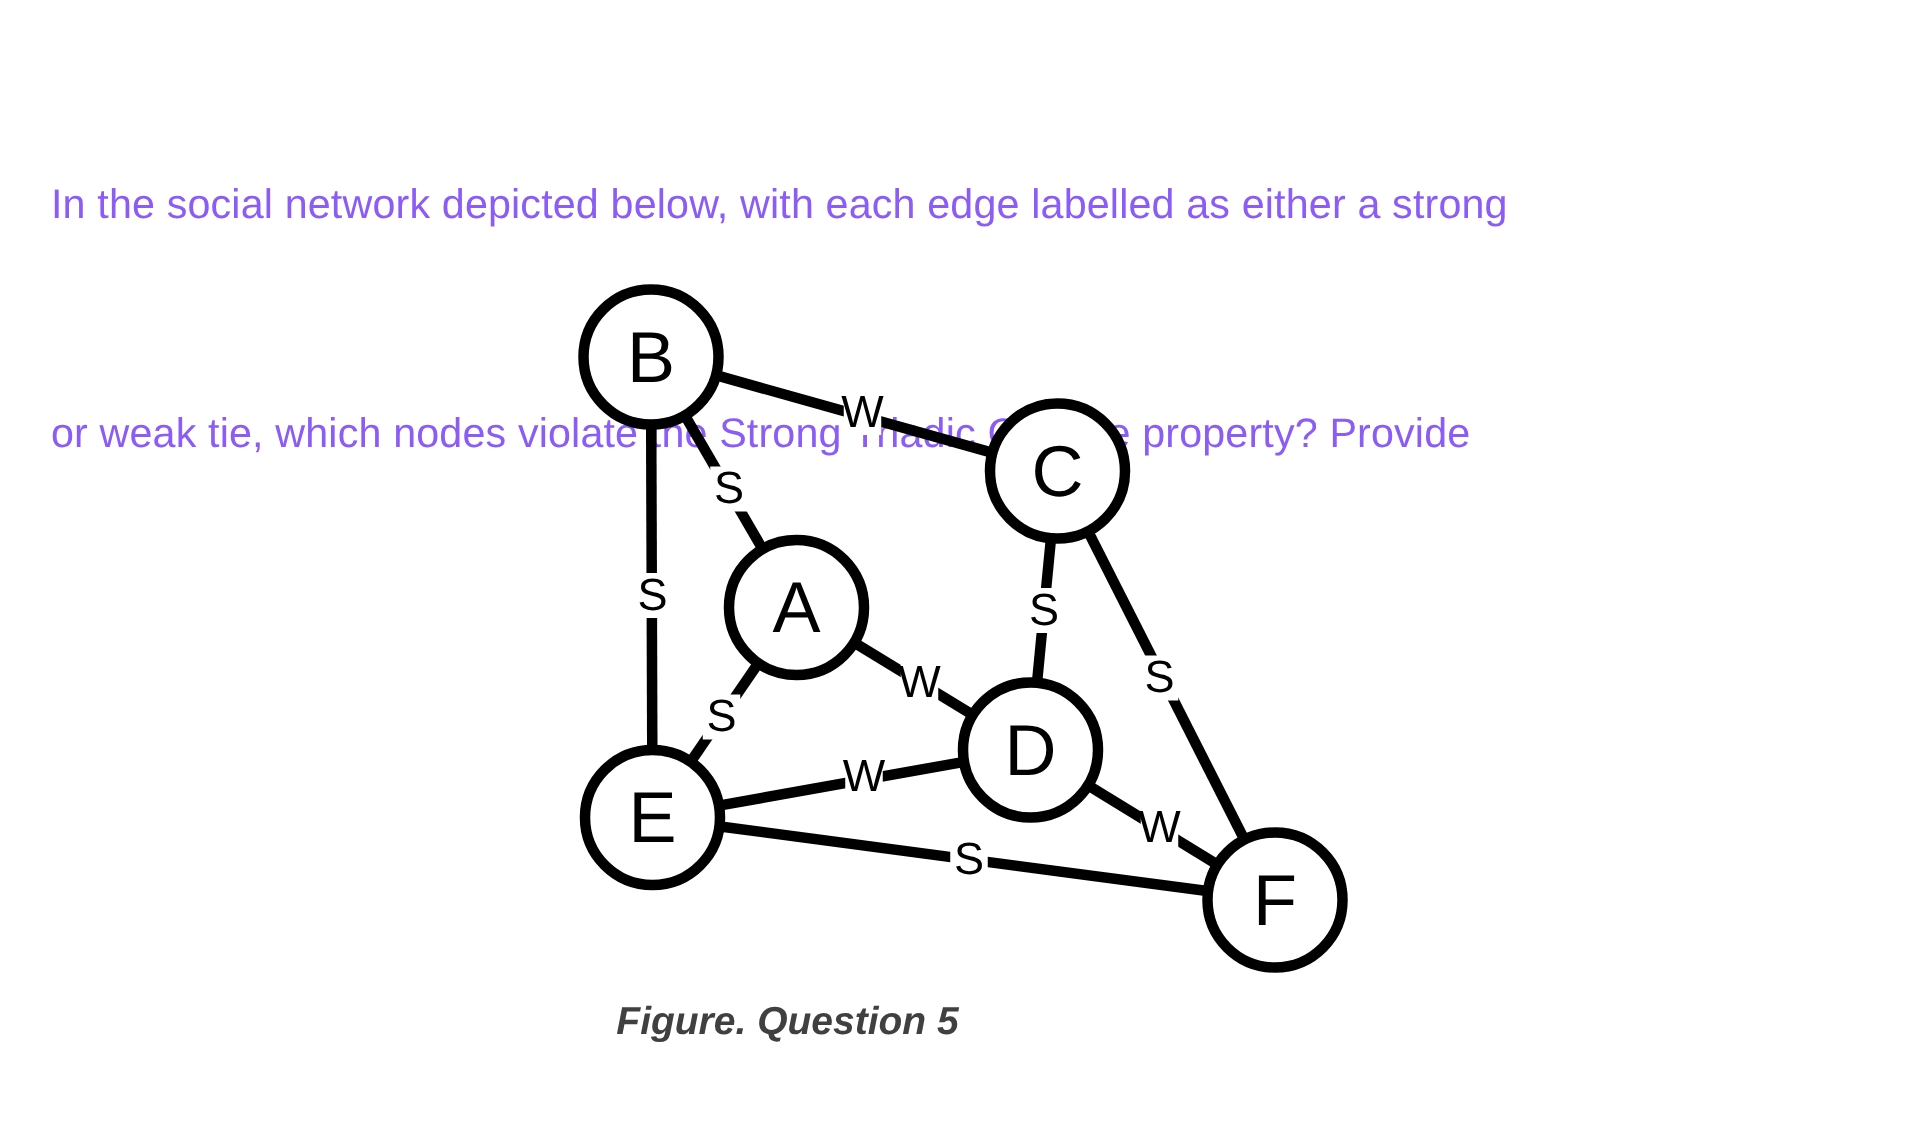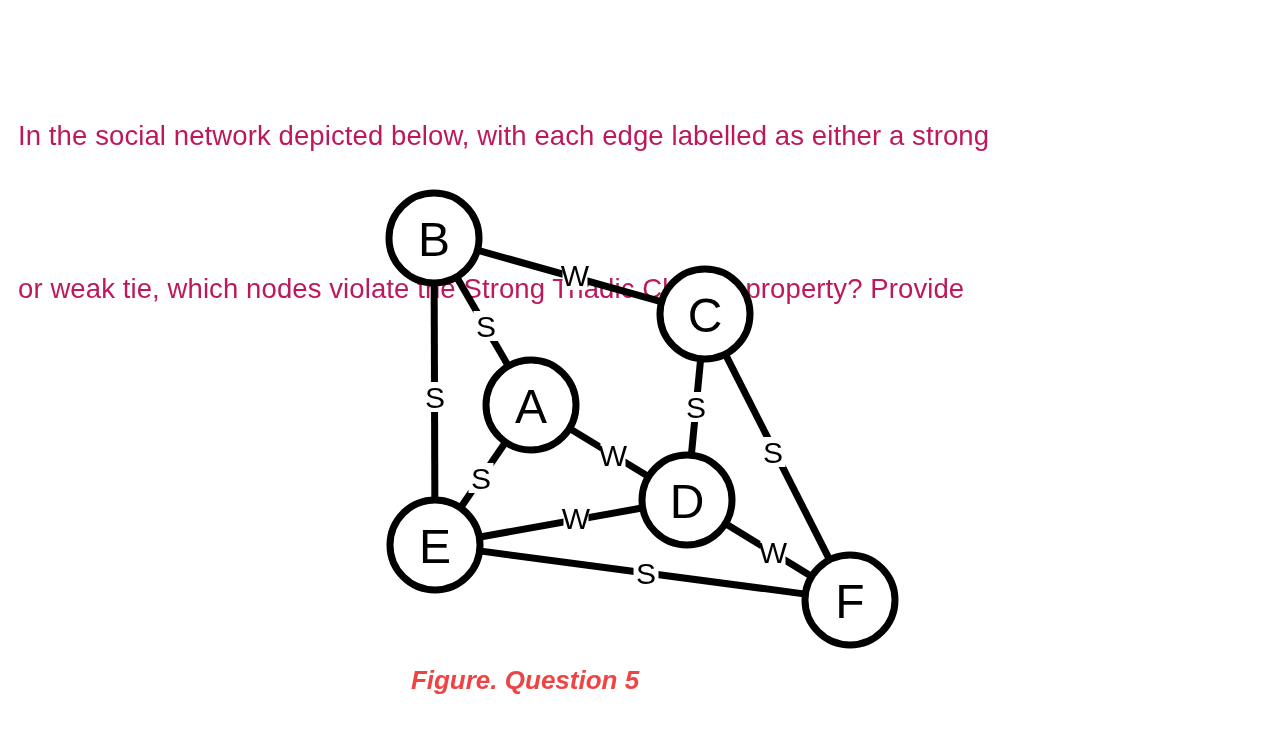--- a/index.html
+++ b/index.html
@@ -17,26 +17,26 @@
     position: relative;
   }
   #page {
     position: relative;
     width: 1288px;
     height: 756px;
     background: #ffffff;
   }
   .question-text {
     position: absolute;
-    left: 18px;
+    left: 34px;
     top: 8px;
     width: 1250px;
     font-size: 27.5px;
     line-height: 51px;
-    color: #be185d;
+    color: #8b5cf6;
     font-family: "Liberation Sans", sans-serif;
     letter-spacing: 0.1px;
     white-space: pre-wrap;
   }
   .question-line {
     display: block;
   }
   #figure-area {
     position: absolute;
     left: 0;
@@ -84,21 +84,21 @@
   .figure-caption {
     position: absolute;
     left: 0;
     top: 495px;
     width: 1040px;
     text-align: center;
     font-family: "Liberation Sans", sans-serif;
     font-weight: bold;
     font-style: italic;
     font-size: 26px;
-    color: #ef4444;
+    color: #404040;
     padding-left: 10px;
     box-sizing: border-box;
   }
 </style>
 </head>
 <body>
 
 <div id="page">
 
   <div class="question-text">

